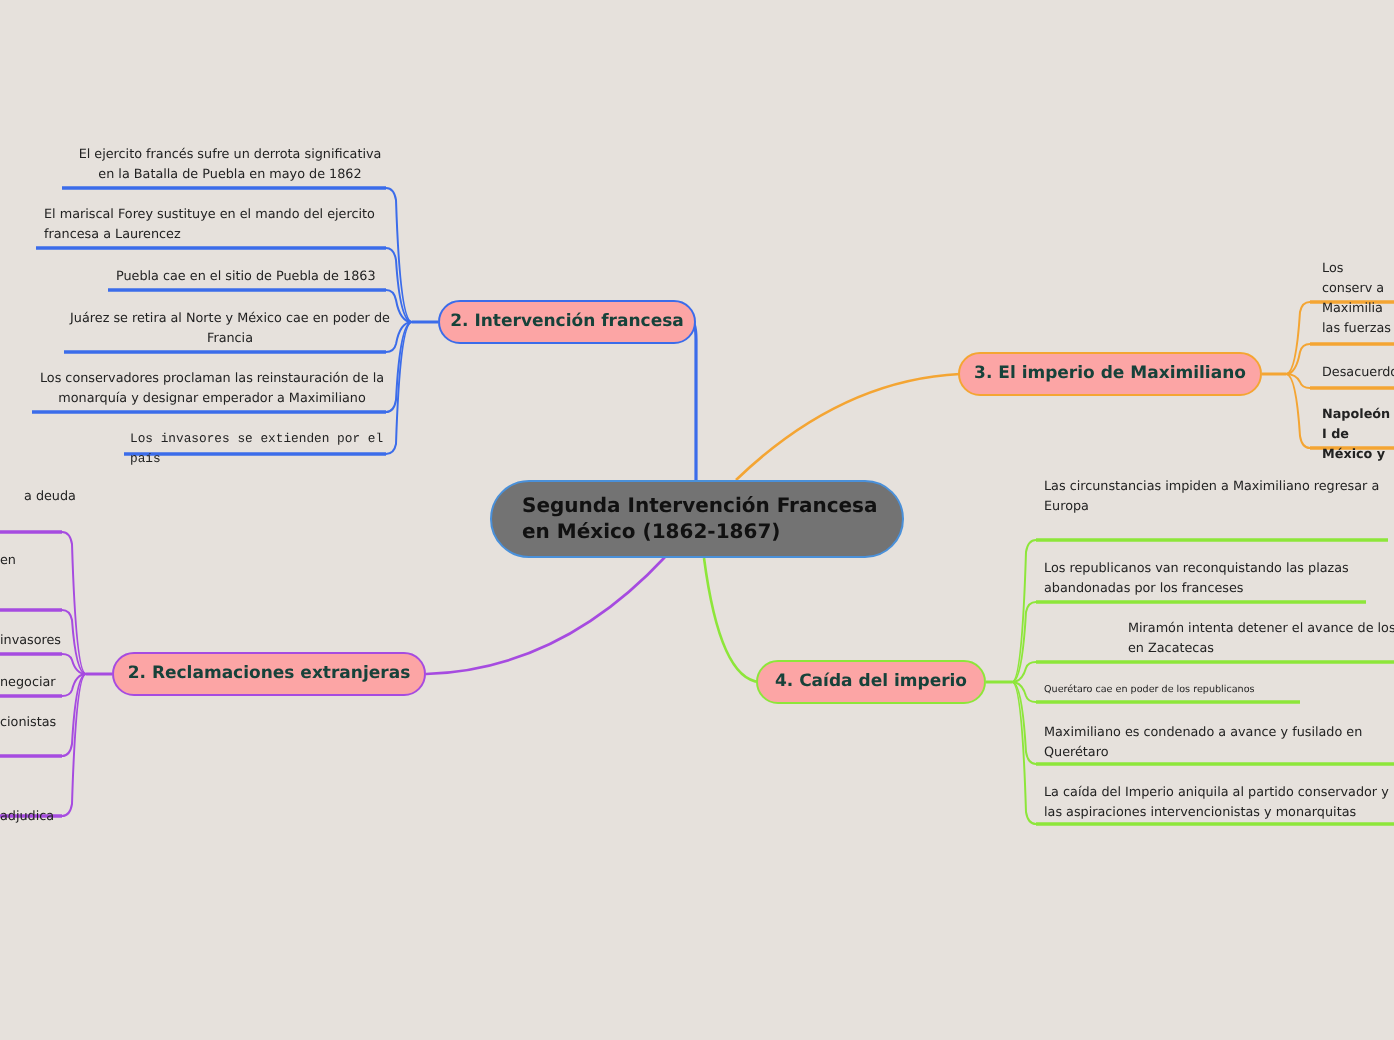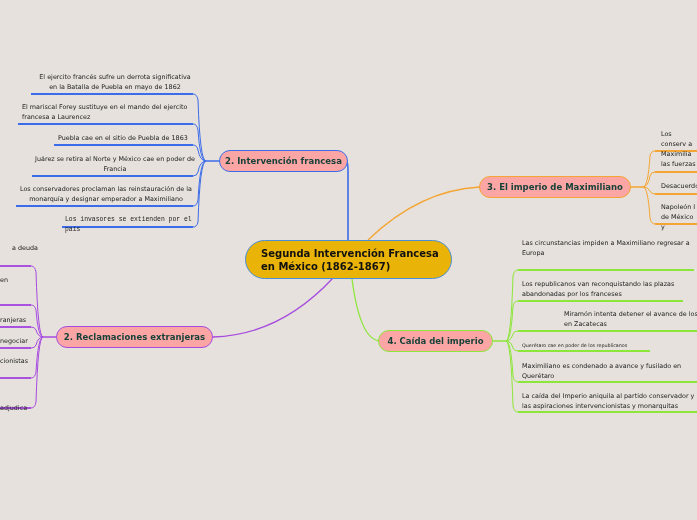--- a/index.html
+++ b/index.html
@@ -1,19 +1,19 @@
 <!DOCTYPE html>
 <html><head>
 <meta charset="utf-8">
 <style>
   html, body { margin:0; padding:0; }
   body { width:697px; height:520px; background:#e6e1dc; position:relative; overflow:hidden; font-family:"DejaVu Sans", "Liberation Sans", sans-serif; }
   #connectors { position:absolute; left:0; top:0; width:697px; height:520px; pointer-events:none; }
   .node { position:absolute; box-sizing:border-box; display:flex; align-items:center; justify-content:center; font-weight:bold; color:#17423a; }
-  .central { left:245px; top:240px; width:207px; height:39px; background:#eab308; border:1.5px solid #4a90d9; border-radius:20px; font-size:10px; color:#111; justify-content:flex-start; padding-left:15px; line-height:13px; }
+  .central { left:245px; top:240px; width:207px; height:39px; background:#737373; border:1.5px solid #4a90d9; border-radius:20px; font-size:10px; color:#111; justify-content:flex-start; padding-left:15px; line-height:13px; }
   .main-topic { height:22px; border-radius:11px; font-size:8.5px; background:#fca5a5; border:1.5px solid; }
   .leaf { position:absolute; font-size:6.4px; line-height:10px; color:#222; }
 </style>
 </head>
 <body>
 
 <svg id="connectors" viewBox="0 0 697 520">
 
   <path d="M348 240 L348 170 Q348 160 345 160" stroke="#3b6cea" stroke-width="1.6" fill="none"></path>
   <path d="M368 240 Q420 190 480 187" stroke="#f4a533" stroke-width="1.3" fill="none"></path>
@@ -100,28 +100,28 @@
 
 <div class="leaf" style="left:35px; top:72px; width:160px;text-align:center;"><span>El ejercito francés sufre un derrota significativa en la Batalla de Puebla en mayo de 1862</span></div>
 <div class="leaf" style="left:22px; top:102px; width:172px;"><span>El mariscal Forey sustituye en el mando del ejercito francesa a Laurencez</span></div>
 <div class="leaf" style="left:58px; top:133px; width:135px;"><span>Puebla cae en el sitio de Puebla de 1863</span></div>
 <div class="leaf" style="left:35px; top:154px; width:160px;text-align:center;"><span>Juárez se retira al Norte y México cae en poder de Francia</span></div>
 <div class="leaf" style="left:19px; top:184px; width:174px;text-align:center;"><span>Los conservadores proclaman las reinstauración de la monarquía y designar emperador a Maximiliano</span></div>
 <div class="leaf" style="left:65px; top:215px; width:130px;font-family:Liberation Mono, monospace;"><span>Los invasores se extienden por el país</span></div>
 
 <div class="leaf" style="left:12px; top:243px; width:40px;"><span>a deuda</span></div>
 <div class="leaf" style="left:0px; top:275px; width:40px;"><span>en</span></div>
-<div class="leaf" style="left:0px; top:315px; width:40px;"><span>ranjeras</span></div>
+<div class="leaf" style="left:0px; top:315px; width:40px;"><span>invasores</span></div>
 <div class="leaf" style="left:0px; top:336px; width:40px;"><span>negociar</span></div>
 <div class="leaf" style="left:0px; top:356px; width:40px;"><span>cionistas</span></div>
 <div class="leaf" style="left:0px; top:403px; width:40px;"><span>adjudica</span></div>
 
 <div class="leaf" style="left:661px; top:129px; width:36px; overflow:hidden;"><span>Los conserv a Maximilia</span></div>
 <div class="leaf" style="left:661px; top:159px; width:36px; overflow:hidden; white-space:nowrap;"><span>las fuerzas</span></div>
 <div class="leaf" style="left:661px; top:181px; width:36px; overflow:hidden; white-space:nowrap;"><span>Desacuerdo</span></div>
-<div class="leaf" style="left:661px; top:202px; width:36px; overflow:hidden;"><span>Napoleón I de México y</span></div>
+<div class="leaf" style="left:661px; top:202px; width:36px; overflow:hidden;font-weight:bold;"><span>Napoleón I de México y</span></div>
 
 <div class="leaf" style="left:522px; top:238px; width:172px;"><span>Las circunstancias impiden a Maximiliano regresar a Europa</span></div>
 <div class="leaf" style="left:522px; top:279px; width:165px;"><span>Los republicanos van reconquistando las plazas abandonadas por los franceses</span></div>
 <div class="leaf" style="left:522px; top:309px; width:172px;margin-left:42px;"><span>Miramón intenta detener el avance de los liberales en  Zacatecas</span></div>
 <div class="leaf" style="left:522px; top:341px; width:130px; font-size:4.8px;"><span>Querétaro cae en poder de los republicanos</span></div>
 <div class="leaf" style="left:522px; top:361px; width:172px;"><span>Maximiliano es condenado a avance y fusilado  en Querétaro</span></div>
 <div class="leaf" style="left:522px; top:391px; width:175px;"><span>La  caída del Imperio aniquila al partido conservador y las aspiraciones intervencionistas y monarquitas</span></div>
 
 </body></html>

